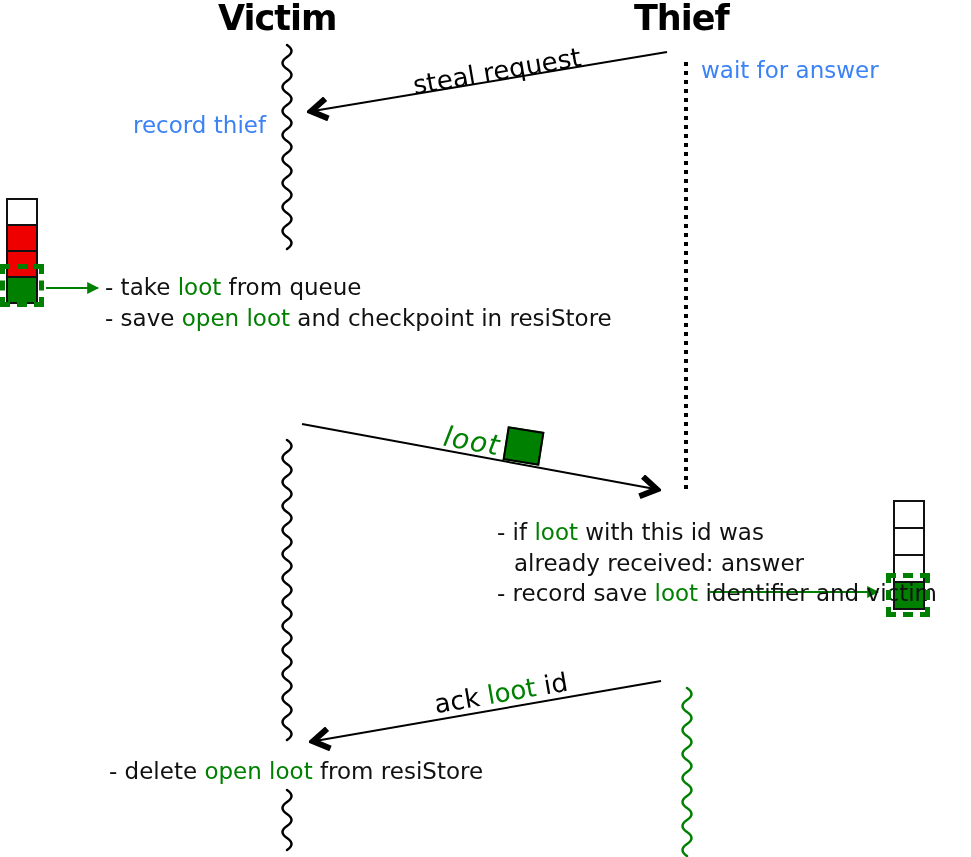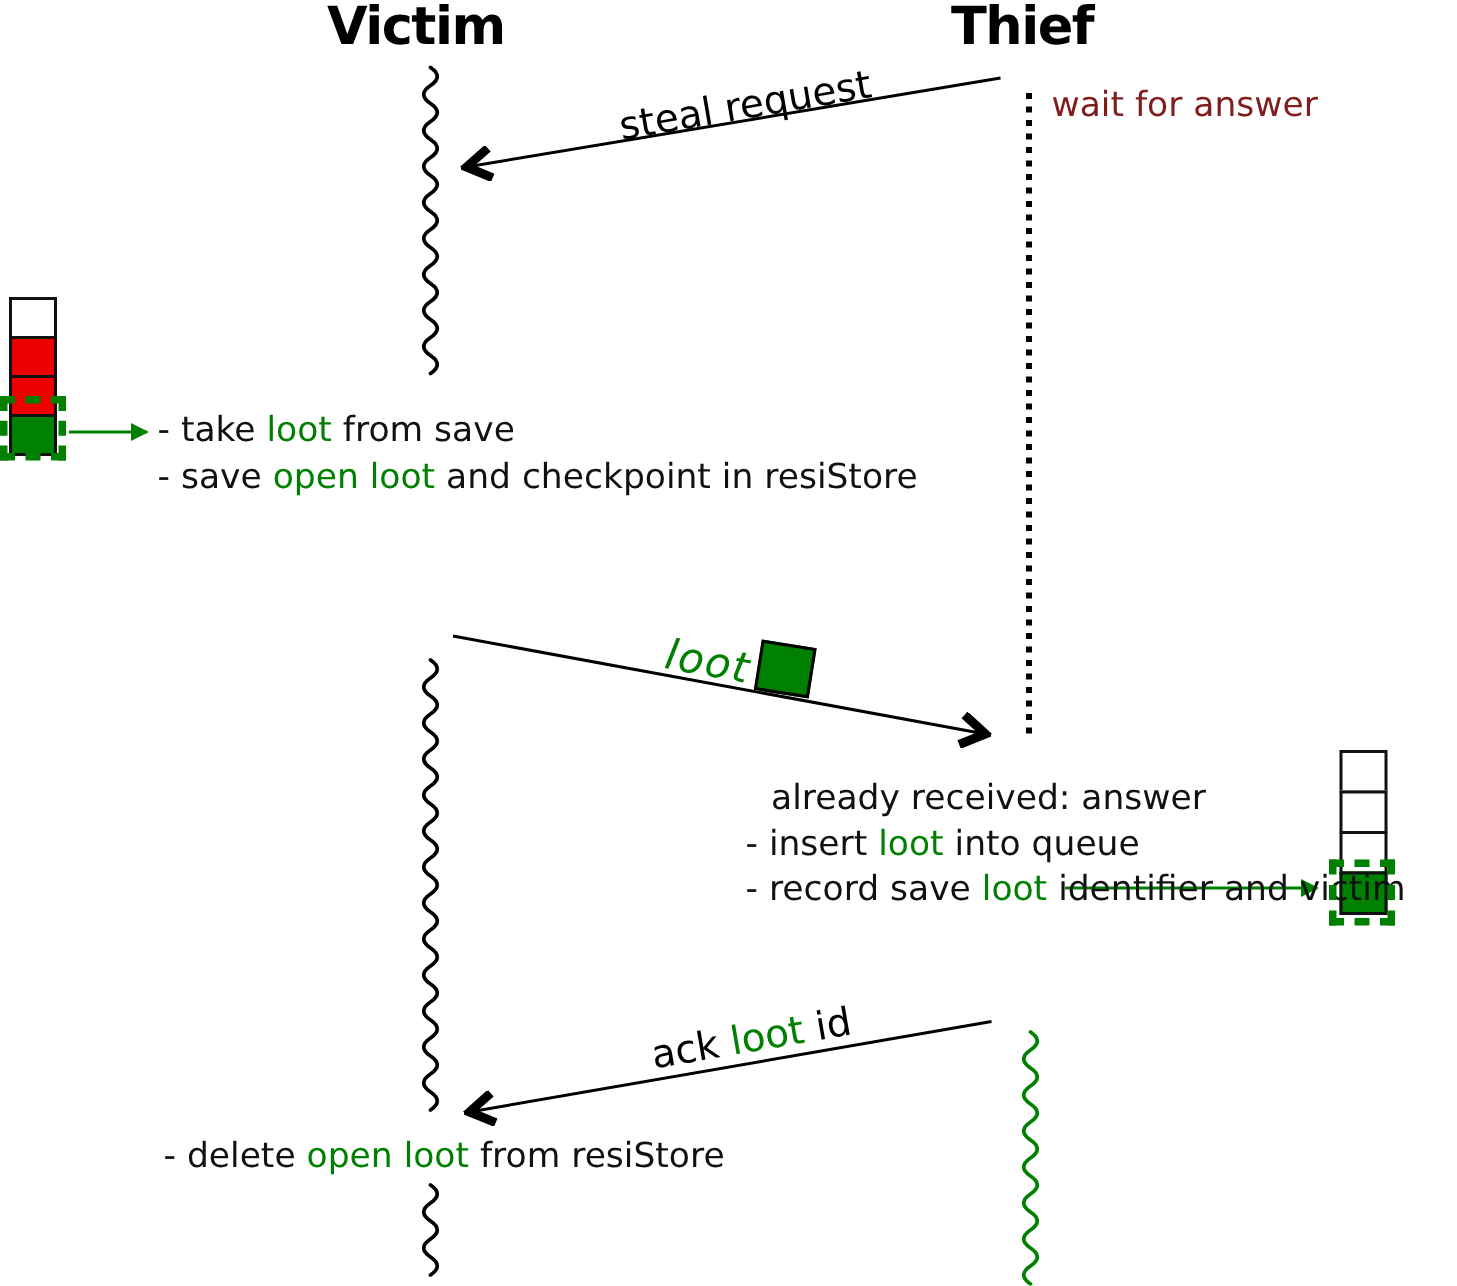--- a/index.html
+++ b/index.html
@@ -4,21 +4,21 @@
 <style>
   html,body{margin:0;padding:0;}
   body{
     width:971px;height:857px;position:relative;background:#fff;overflow:hidden;
     font-family:"DejaVu Sans","Liberation Sans",sans-serif;color:#111;
   }
   #canvas{position:absolute;inset:0;width:961px;height:857px;}
   svg.layer{position:absolute;left:0;top:0;z-index:1;}
   .abs{position:absolute;z-index:2;white-space:nowrap;}
   .title{font-size:35px;font-weight:bold;letter-spacing:-1px;color:#000;}
-  .note{font-size:23px;color:#7f1d1d;}
+  .note{font-size:23px;color:#3b82f6;}
   .steps{font-size:23px;line-height:31px;color:#111;}
   .steps .line{white-space:nowrap;}
   .steps .indent{padding-left:17px;}
   .g{color:var(--green,#008000);}
   .rot{transform-origin:center center;}
   .msg-label{font-size:26px;color:#000;}
   .loot-label{font-size:28px;font-style:italic;color:var(--green,#008000);letter-spacing:1px;}
   .queue{position:absolute;z-index:2;}
   .cell{width:28px;height:24px;border:2px solid #111;margin-top:-2px;background:#fff;}
   .cell:first-child{margin-top:0;}
@@ -52,20 +52,21 @@
     <line x1="661" y1="681" x2="315" y2="741" stroke="#000" stroke-width="2" marker-end="url(#chev)"></line>
 
     <line x1="46" y1="288" x2="98" y2="288" stroke="#008000" stroke-width="2" marker-end="url(#tri-green)"></line>
     <line x1="710" y1="592" x2="878" y2="592" stroke="#008000" stroke-width="2" marker-end="url(#tri-green)"></line>
   </svg>
 
   <div class="abs title" style="left:218px;top:-2px;">Victim</div>
   <div class="abs title" style="left:634px;top:-2px;">Thief</div>
 
   <div class="abs note" style="left:701px;top:57px;">wait for answer</div>
+  <div class="abs note" style="left:133px;top:112px;">record thief</div>
 
   <div class="abs msg-label rot" style="left:497px;top:71px;transform:translate(-50%,-50%) rotate(-9.7deg);">steal request</div>
   <div class="abs loot-label rot" style="left:472px;top:441px;transform:translate(-50%,-50%) rotate(10.4deg);">loot</div>
   <div class="abs msg-label rot" style="left:501px;top:693px;transform:translate(-50%,-50%) rotate(-9.8deg);"><span>ack </span><span class="g">loot</span><span> id</span></div>
 
   <div class="package" style="left:505px;top:429px;width:33px;height:30px;"></div>
 
   <div class="queue" style="left:6px;top:198px;">
     <div class="cell" style="background: rgb(255, 255, 255);"></div>
     <div class="cell" style="background: rgb(238, 0, 0);"></div>
@@ -76,27 +77,27 @@
 
   <div class="queue" style="left:893px;top:500px;">
     <div class="cell" style="height: 25px; background: rgb(255, 255, 255);"></div>
     <div class="cell" style="height: 25px; background: rgb(255, 255, 255);"></div>
     <div class="cell" style="height: 25px; background: rgb(255, 255, 255);"></div>
     <div class="cell" style="height: 25px; background: rgb(0, 128, 0);"></div>
   </div>
   <div class="hl-box" style="left:886px;top:573px;width:34px;height:34px;"></div>
 
   <div class="abs steps" style="left:105px;top:272px;">
-    <div class="line"><span>- take </span><span class="g">loot</span><span> from save</span></div>
+    <div class="line"><span>- take </span><span class="g">loot</span><span> from queue</span></div>
     <div class="line"><span>- save </span><span class="g">open loot</span><span> and checkpoint in resiStore</span></div>
   </div>
 
   <div class="abs steps" style="left:497px;top:517px;line-height:30.5px;">
+    <div class="line"><span>- if </span><span class="g">loot</span><span> with this id was</span></div>
     <div class="line indent"><span>already received: answer</span></div>
-    <div class="line"><span>- insert </span><span class="g">loot</span><span> into queue</span></div>
     <div class="line"><span>- record save </span><span class="g">loot</span><span> identifier and victim</span></div>
   </div>
 
   <div class="abs steps" style="left:109px;top:756px;">
     <div class="line"><span>- delete </span><span class="g">open loot</span><span> from resiStore</span></div>
   </div>
 
 </div>
 
 </body></html>

